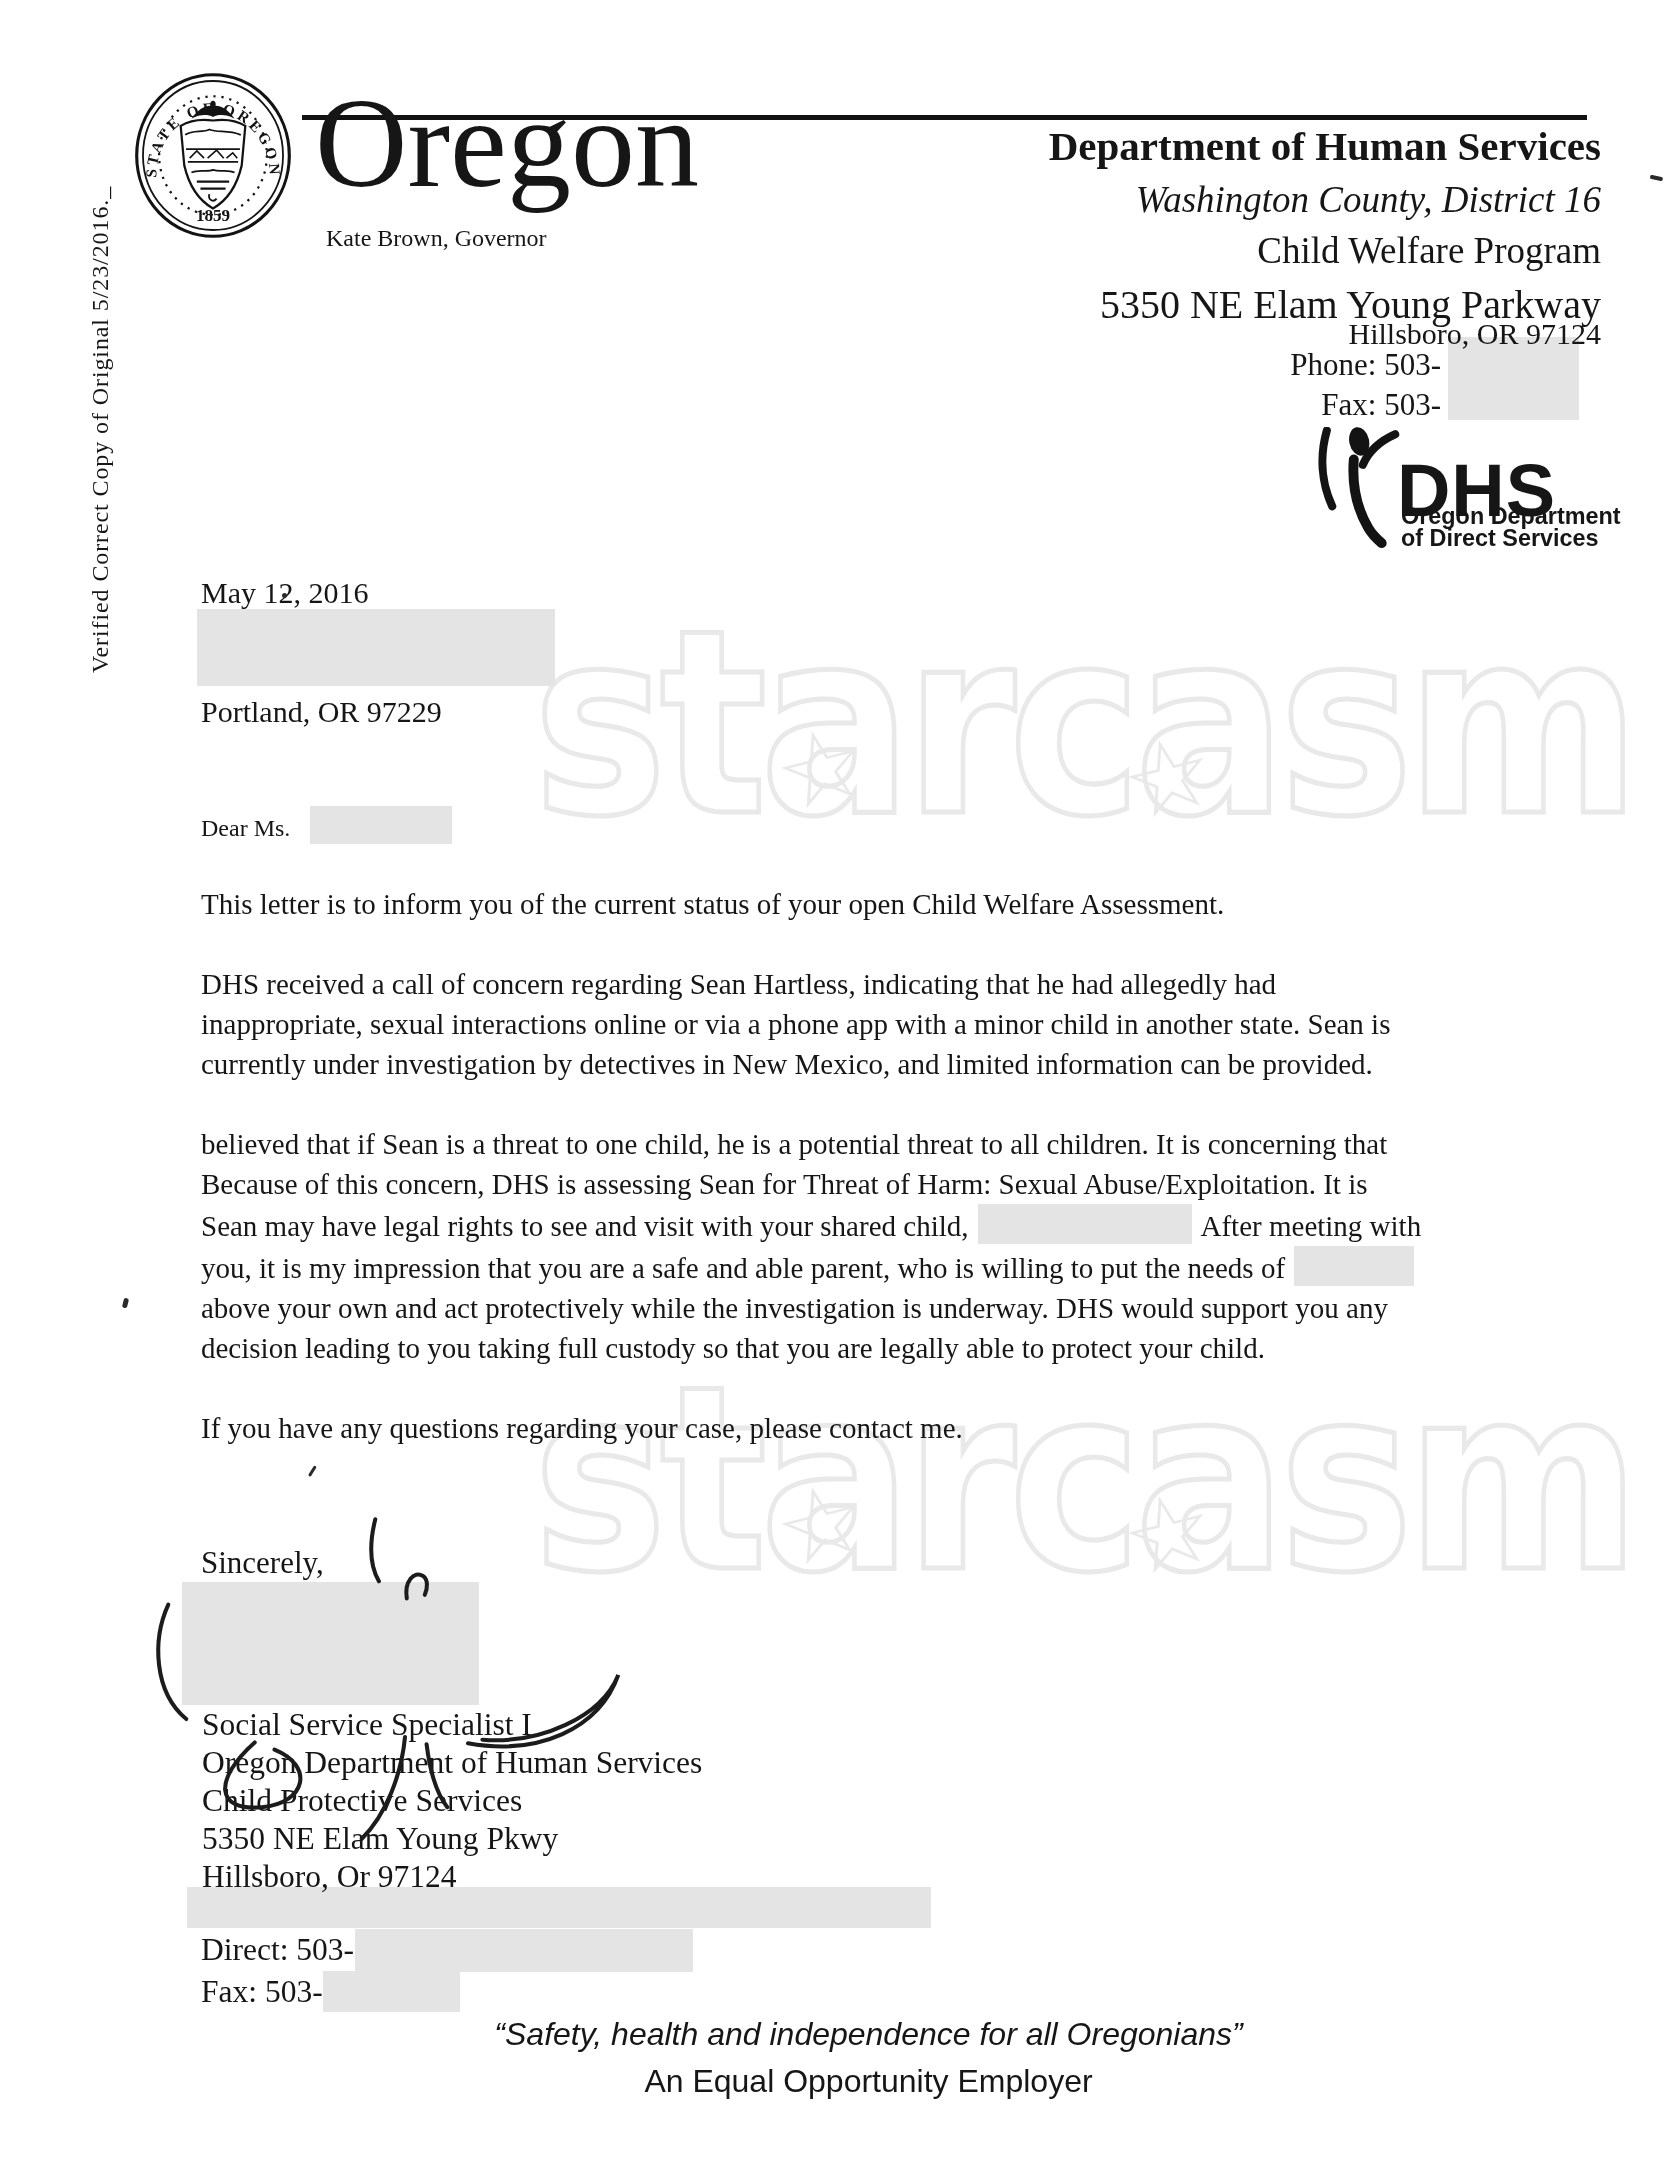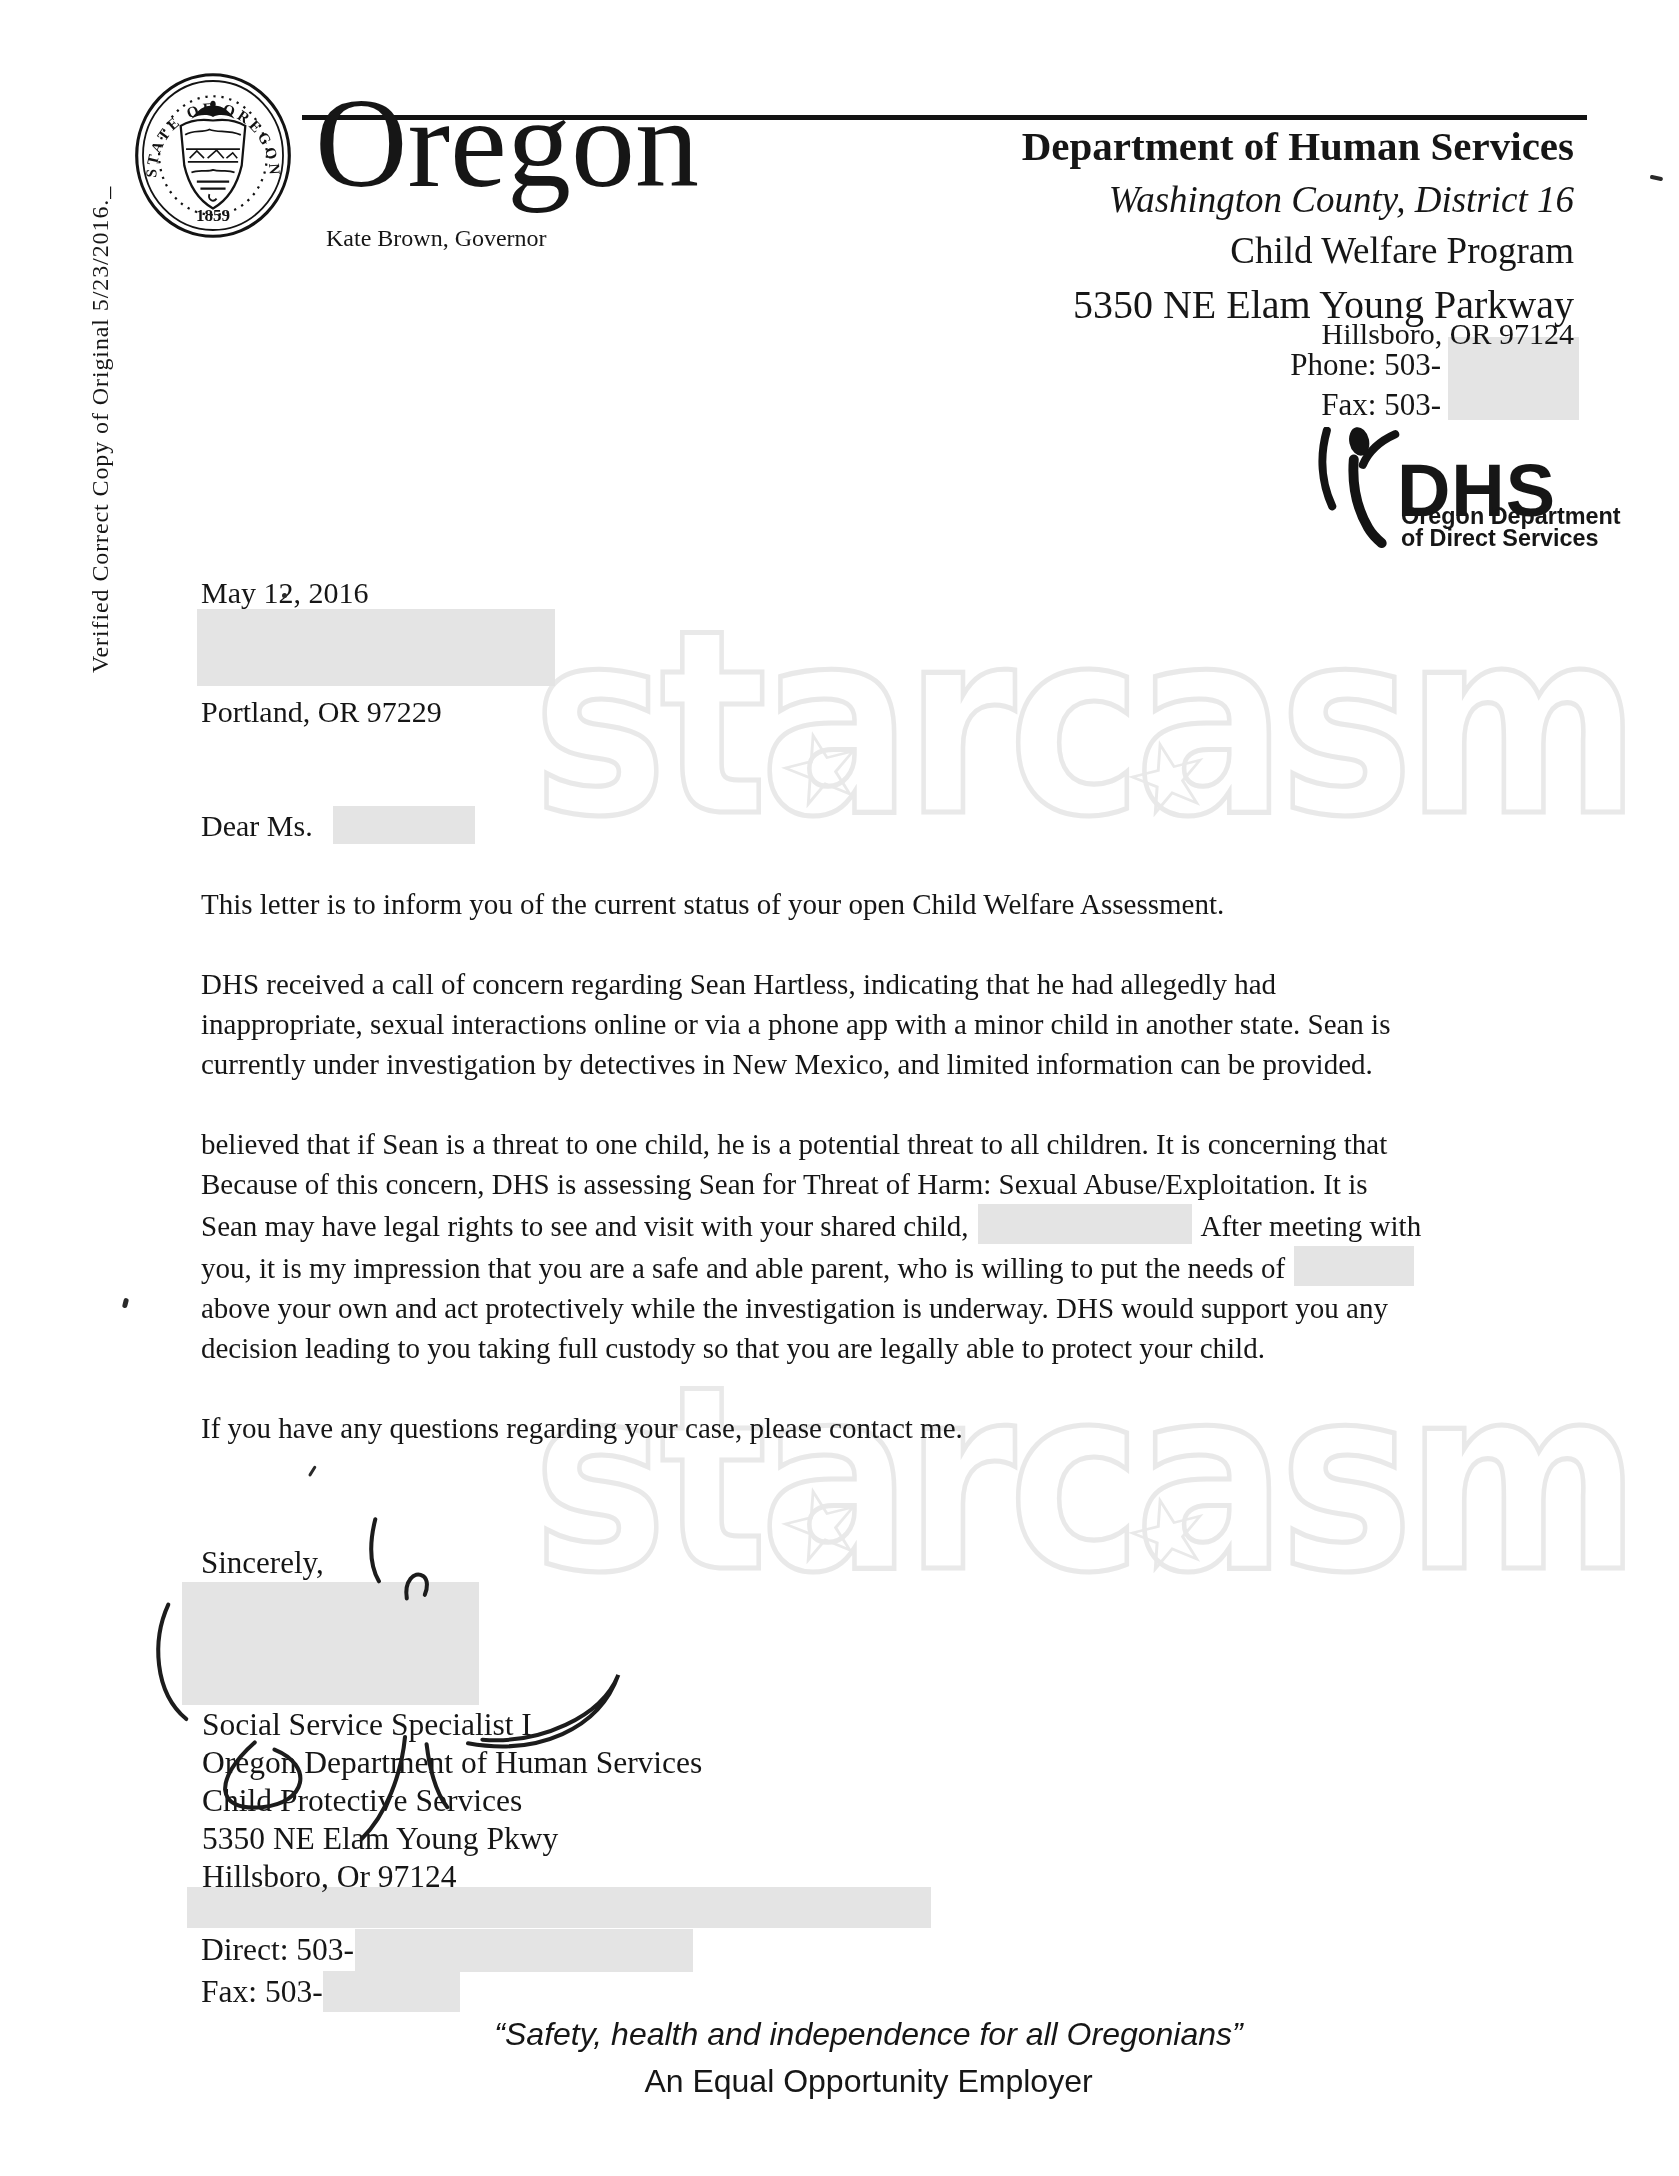--- a/index.html
+++ b/index.html
@@ -24,42 +24,42 @@
   
   .side-note{
     position:absolute;left:87px;top:673px;
     transform:rotate(-90deg);transform-origin:0 0;
     font-size:24px;letter-spacing:0.9px;white-space:nowrap;z-index:3;
   }
   
   .rule{position:absolute;left:302px;top:115px;width:1285px;height:5.4px;background:#131313;z-index:2;}
   .logotype{position:absolute;left:315px;top:76px;font-size:128px;line-height:135px;z-index:3;}
   .governor{position:absolute;left:326px;top:225px;font-size:24px;z-index:3;}
-  .agency{position:absolute;right:106px;text-align:right;white-space:nowrap;z-index:3;}
+  .agency{position:absolute;right:79px;text-align:right;white-space:nowrap;z-index:3;}
   .agency.name{top:122px;font-size:41px;font-weight:bold;}
   .agency.district{top:178px;font-size:37px;font-style:italic;}
   .agency.program{top:229px;font-size:37px;}
   .agency.addr1{top:281px;font-size:40px;}
   .agency.addr2{top:317px;font-size:30px;}
   .phoneline{position:absolute;right:239px;text-align:right;font-size:31px;white-space:nowrap;z-index:3;}
   .phoneline.p1{top:347px;}
   .phoneline.p2{top:387px;}
   .seal{position:absolute;left:134px;top:72px;z-index:3;}
   
   .dhs-fig{position:absolute;left:1316px;top:427px;z-index:3;}
   .dhs-acronym{position:absolute;left:1397px;top:448px;font-family:"Liberation Sans",sans-serif;
     font-weight:bold;font-size:74px;letter-spacing:0.9px;z-index:3;}
   .dhs-sub{position:absolute;left:1401px;top:506px;font-family:"Liberation Sans",sans-serif;
     font-weight:bold;font-size:23.4px;line-height:21.6px;z-index:3;white-space:nowrap;}
   
   .redact{background:#e4e4e4;position:absolute;z-index:2;}
   .redact.inline{position:static;display:inline-block;vertical-align:-8px;margin:0 9px;}
   .dateline{position:absolute;left:201px;top:576px;font-size:30px;z-index:3;}
   .cityline{position:absolute;left:201px;top:695px;font-size:30px;z-index:3;}
-  .salutation{position:absolute;left:201px;top:806px;font-size:30px;z-index:3;white-space:nowrap;}
+  .salutation{position:absolute;left:201px;top:806px;font-size:24px;z-index:3;white-space:nowrap;}
   .body-paragraphs{position:absolute;left:201px;top:884px;width:1391px;font-size:29px;z-index:3;}
   .para{margin:0 0 40px 0;}
   .bline{line-height:40px;white-space:nowrap;}
   .closing{position:absolute;left:201px;top:1545px;font-size:31px;z-index:3;}
   .signoff{position:absolute;left:202px;top:1706px;font-size:31.5px;z-index:3;}
   .sline{line-height:38px;white-space:nowrap;}
   .directline{position:absolute;left:201px;top:1932px;font-size:31.5px;z-index:3;white-space:nowrap;}
   .faxline{position:absolute;left:201px;top:1974px;font-size:31.5px;z-index:3;white-space:nowrap;}
   .sig-strokes{position:absolute;left:0;top:0;z-index:4;}
   

